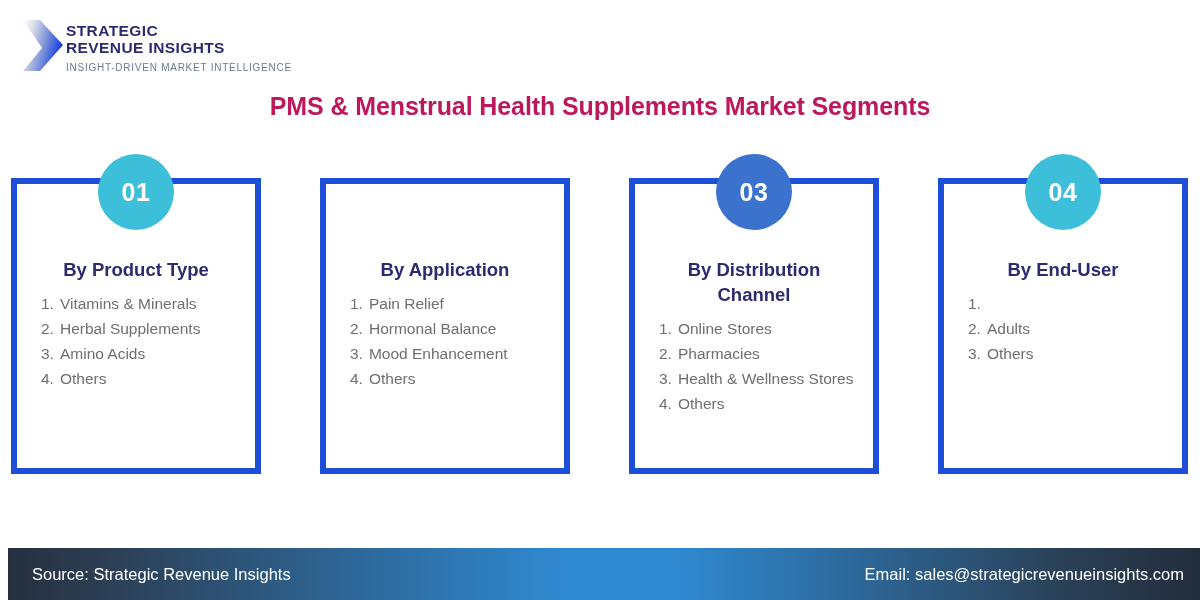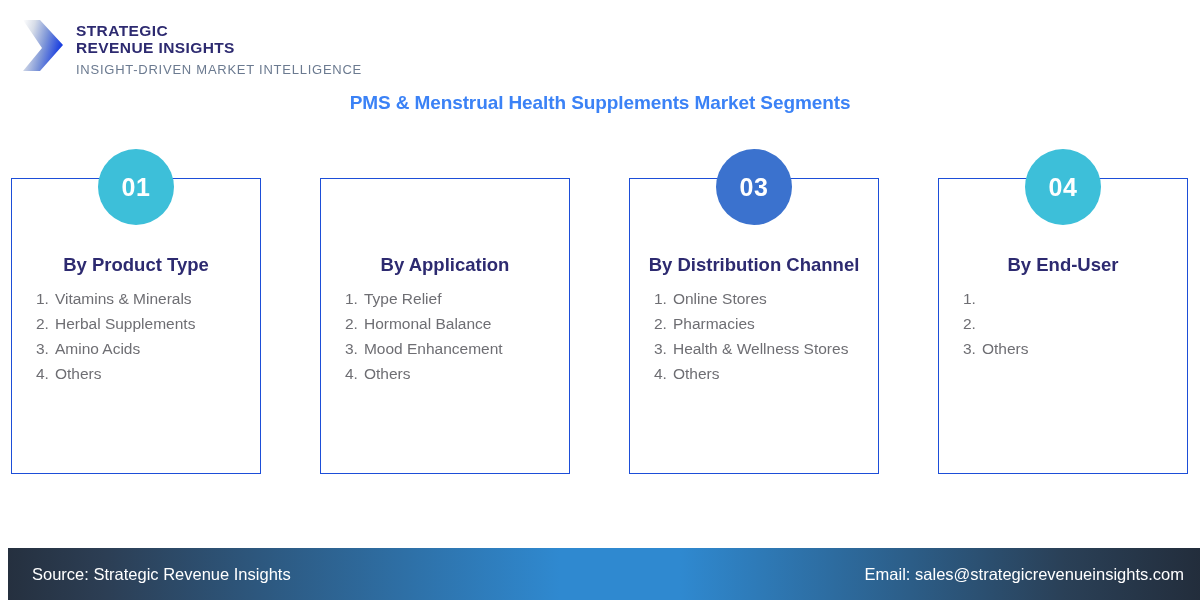--- a/index.html
+++ b/index.html
@@ -15,74 +15,73 @@
     position: relative;
   }
 
   
   .logo {
     position: absolute;
     left: 20px;
     top: 18px;
     display: flex;
     align-items: flex-start;
-    gap: 10px;
   }
   .logo-mark {
     width: 46px;
     height: 56px;
     flex: none;
   }
   .logo-text {
     padding-top: 4px;
   }
   .logo-line1, .logo-line2 {
     font-size: 15.5px;
     font-weight: bold;
     color: #2d2a70;
     letter-spacing: 0.4px;
     line-height: 1.12;
     white-space: nowrap;
   }
   .logo-tag {
     margin-top: 5px;
-    font-size: 13px;
+    font-size: 10px;
     color: #6b7a90;
     letter-spacing: 0.75px;
     white-space: nowrap;
   }
 
   
   .page-title {
     position: absolute;
     top: 92px;
     left: 0;
     width: 1200px;
     text-align: center;
-    font-size: 19px;
-    font-weight: bold;
-    color: #3b82f6;
+    font-size: 25px;
+    font-weight: bold;
+    color: #be185d;
     letter-spacing: -0.1px;
   }
 
   
   .cards {
     position: absolute;
     left: 11px;
     top: 178px;
     width: 1179px;
     display: flex;
     gap: 59px;
   }
   .card {
     position: relative;
     width: 250px;
     height: 296px;
     box-sizing: border-box;
-    border: 1px solid #1d4ed8;
+    border: 6px solid #1d4ed8;
     background: #ffffff;
     padding: 62px 14px 10px 14px;
   }
   .badge {
     position: absolute;
     top: -30px;
     left: 50%;
     transform: translateX(-50%);
     width: 76px;
     height: 76px;
@@ -183,21 +182,21 @@
           <span class="li-num">4.</span>
           <span class="li-text">Others</span>
         </li>
       </ul>
     </div>
     <div class="card">
       <div class="card-title">By Application</div>
       <ul class="card-list">
         <li>
           <span class="li-num">1.</span>
-          <span class="li-text">Type Relief</span>
+          <span class="li-text">Pain Relief</span>
         </li>
         <li>
           <span class="li-num">2.</span>
           <span class="li-text">Hormonal Balance</span>
         </li>
         <li>
           <span class="li-num">3.</span>
           <span class="li-text">Mood Enhancement</span>
         </li>
         <li>
@@ -230,20 +229,21 @@
     </div>
     <div class="card">
       <div class="badge" style="background: rgb(61, 191, 217);">04</div>
       <div class="card-title">By End-User</div>
       <ul class="card-list">
         <li>
           <span class="li-num">1.</span>
         </li>
         <li>
           <span class="li-num">2.</span>
+          <span class="li-text">Adults</span>
         </li>
         <li>
           <span class="li-num">3.</span>
           <span class="li-text">Others</span>
         </li>
       </ul>
     </div>
   </div>
 
 <div class="footer">

